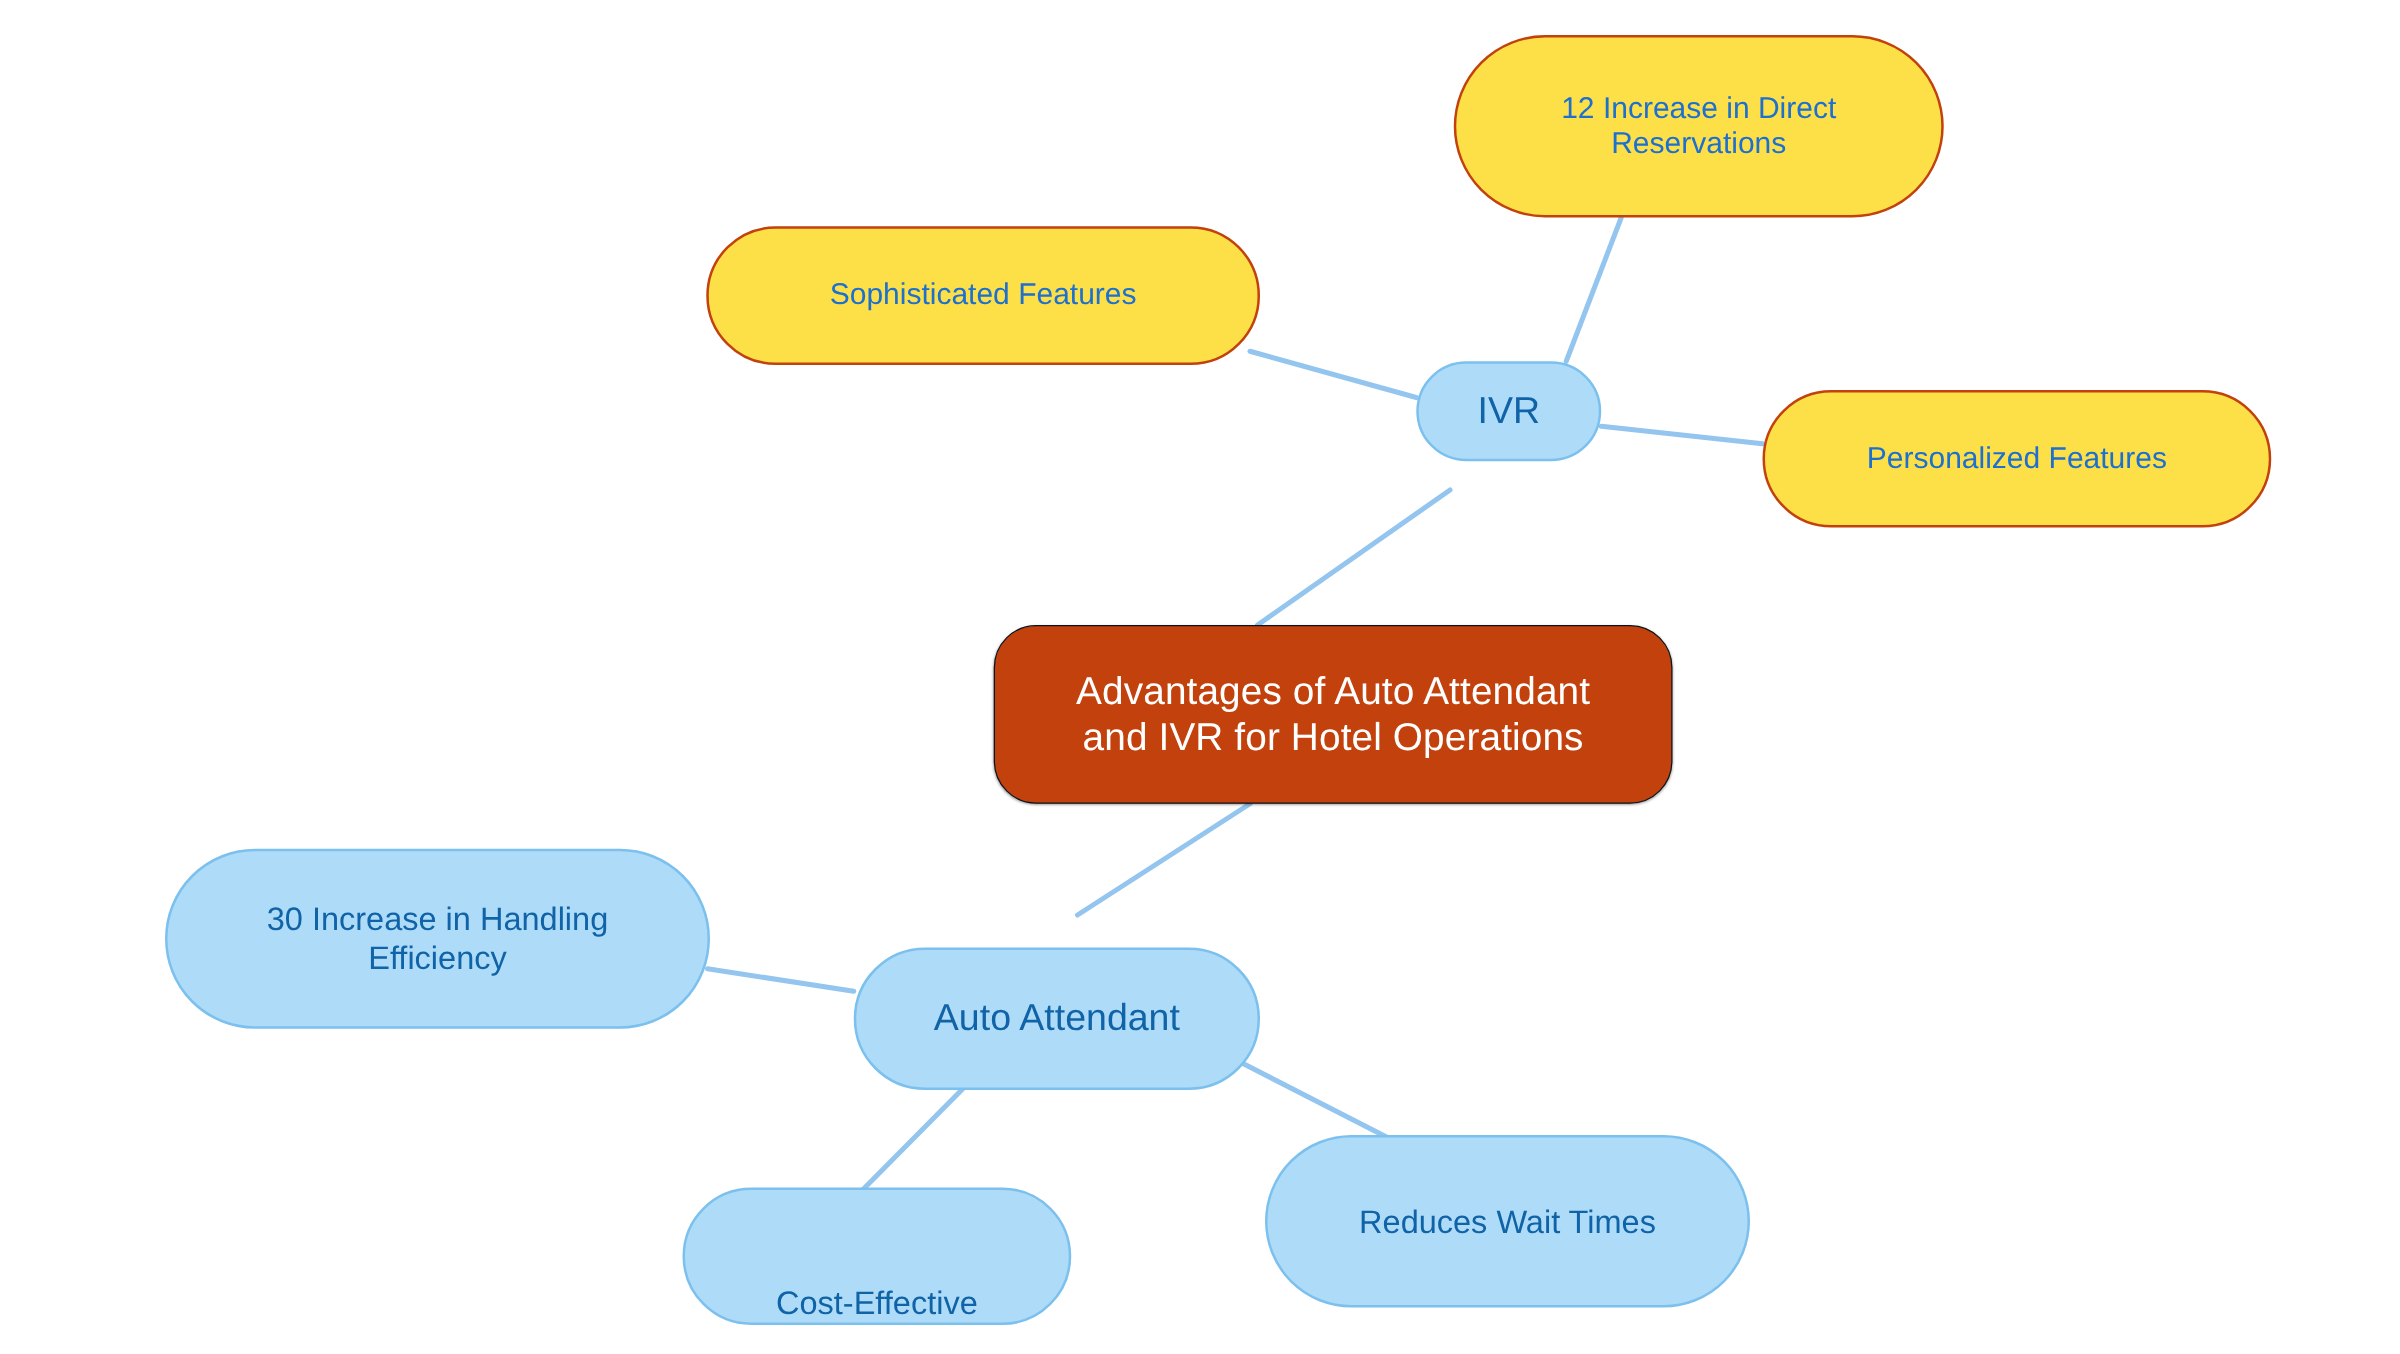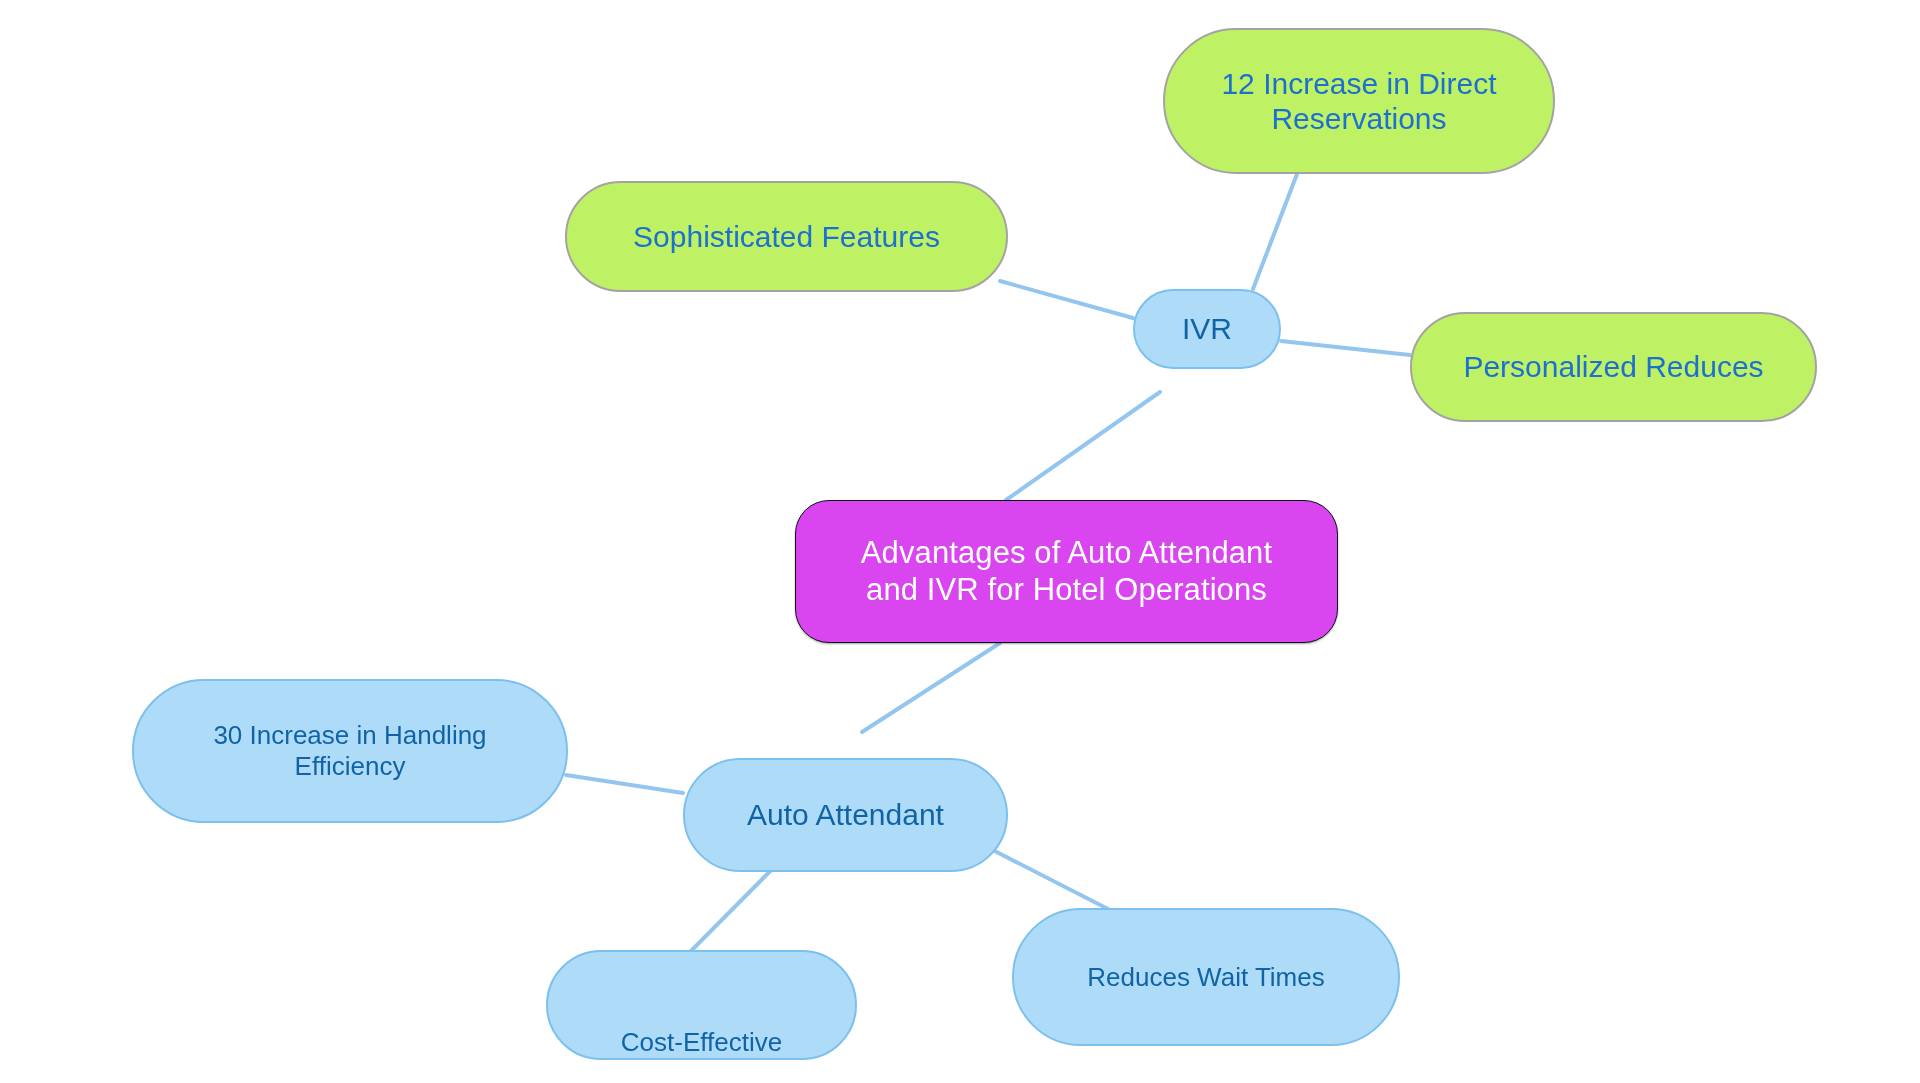--- a/index.html
+++ b/index.html
@@ -37,39 +37,39 @@
     box-sizing: border-box;
     display: flex;
     align-items: center;
     justify-content: center;
     text-align: center;
     border-radius: 999px;
     line-height: 1.18;
     white-space: pre-line;
   }
   .node.root {
-    background: #d946ef;
+    background: #c2410c;
     color: #ffffff;
     border: 1px solid #0d131c;
     border-radius: 34px;
     font-size: 31px;
     letter-spacing: 0.1px;
     box-shadow: 0 1px 2px rgba(0,0,0,0.35);
   }
   .node.branch {
     background: #aedcf8;
     color: #1163a8;
     border: 2px solid #7cc0ee;
     font-size: 30px;
   }
   .node.leaf-a {
-    background: #bef264;
+    background: #fde047;
     color: #1d6fd0;
-    border: 2px solid #a3a3a3;
-    font-size: 30px;
+    border: 2px solid #c2410c;
+    font-size: 24px;
   }
   .node.leaf-b {
     background: #aedcf8;
     color: #1163a8;
     border: 2px solid #7cc0ee;
     font-size: 26px;
   }
 </style>
 </head>
 <body>
@@ -85,20 +85,20 @@
       <line x1="795" y1="846" x2="690" y2="952" stroke="#93c5ef" stroke-width="4" stroke-linecap="round"></line>
       <line x1="985" y1="846" x2="1110" y2="910" stroke="#93c5ef" stroke-width="4" stroke-linecap="round"></line>
     </svg>
   <div id="nodes">
       <div class="node root" style="left: 795px; top: 500px; width: 543px; height: 143px;"><span>Advantages of Auto Attendant
 and IVR for Hotel Operations</span></div>
       <div class="node branch" style="left: 1133px; top: 289px; width: 148px; height: 80px;"><span>IVR</span></div>
       <div class="node leaf-a" style="left: 1163px; top: 28px; width: 392px; height: 146px;"><span>12 Increase in Direct
 Reservations</span></div>
       <div class="node leaf-a" style="left: 565px; top: 181px; width: 443px; height: 111px;"><span>Sophisticated Features</span></div>
-      <div class="node leaf-a" style="left: 1410px; top: 312px; width: 407px; height: 110px;"><span>Personalized Reduces</span></div>
+      <div class="node leaf-a" style="left: 1410px; top: 312px; width: 407px; height: 110px;"><span>Personalized Features</span></div>
       <div class="node branch" style="left: 683px; top: 732px; width: 325px; height: 114px; margin-top: 26px;"><span>Auto Attendant</span></div>
       <div class="node leaf-b" style="left: 132px; top: 679px; width: 436px; height: 144px;"><span>30 Increase in Handling
 Efficiency</span></div>
       <div class="node leaf-b" style="left: 546px; top: 950px; width: 311px; height: 110px; align-items: flex-end;"><span>Cost-Effective</span></div>
       <div class="node leaf-b" style="left: 1012px; top: 908px; width: 388px; height: 138px;"><span>Reduces Wait Times</span></div>
     </div>
 </div>
 
 </body></html>

